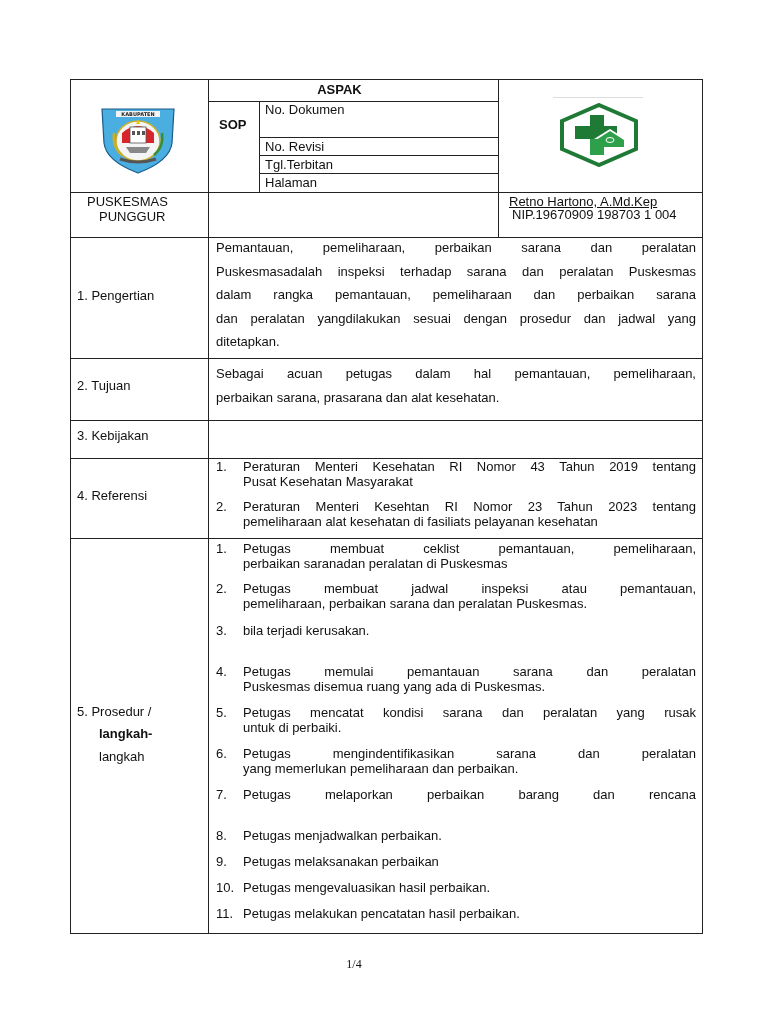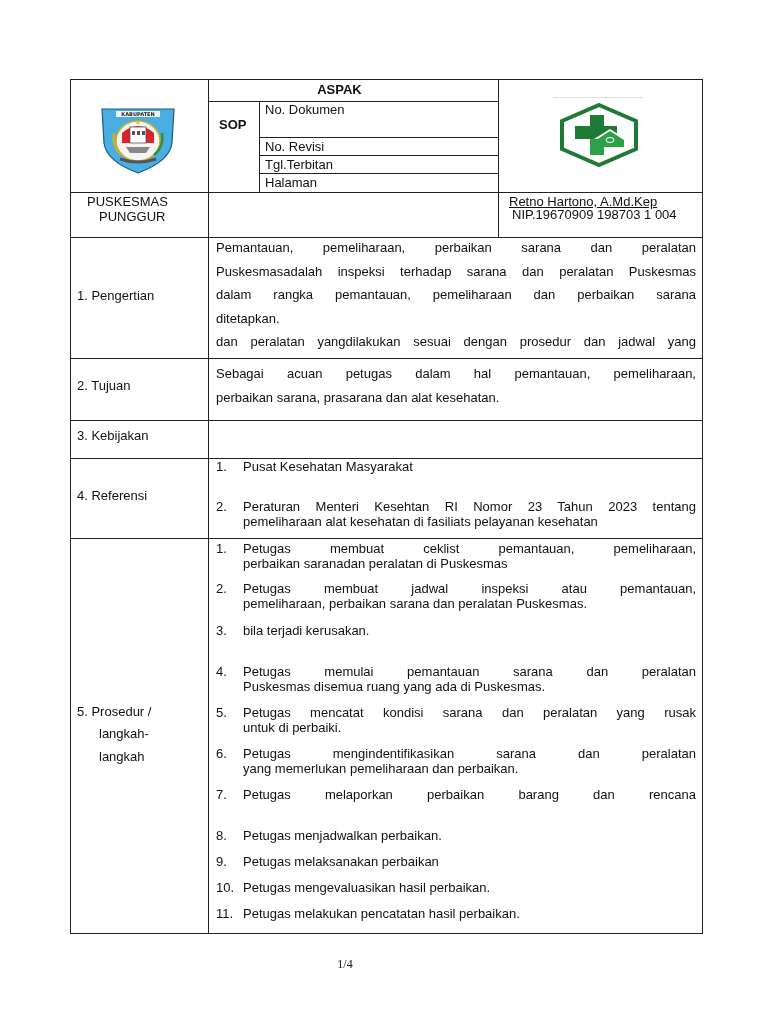--- a/index.html
+++ b/index.html
@@ -90,51 +90,52 @@
 </div>
 
 <div class="txt u" style="left:509px; top:194px;">Retno Hartono, A.Md.Kep</div>
 <div class="txt" style="left:512px; top:207px;">NIP.19670909 198703 1 004</div>
 
 <div class="txt" style="left:77px; top:288px;">1.  Pengertian</div>
 <div class="para" style="left:216px; top:236px; width:480px;">
   <span class="para-line">Pemantauan, pemeliharaan, perbaikan sarana dan peralatan</span>
   <span class="para-line">Puskesmasadalah inspeksi terhadap sarana dan peralatan Puskesmas</span>
   <span class="para-line">dalam rangka pemantauan, pemeliharaan dan perbaikan sarana</span>
+  <span class="para-line">dan peralatan yangdilakukan sesuai dengan prosedur dan jadwal yang</span>
   <span class="para-line last">ditetapkan.</span>
-  <span class="para-line">dan peralatan yangdilakukan sesuai dengan prosedur dan jadwal yang</span>
 </div>
 
 <div class="txt" style="left:77px; top:378px;">2.  Tujuan</div>
 <div class="para" style="left:216px; top:362px; width:480px;">
   <span class="para-line">Sebagai acuan petugas dalam hal pemantauan, pemeliharaan,</span>
   <span class="para-line last">perbaikan sarana, prasarana dan alat kesehatan.</span>
 </div>
 
 <div class="txt" style="left:77px; top:428px;">3.  Kebijakan</div>
 <div class="txt" style="left:216px; top:428px;"></div>
 
 <div class="txt" style="left:77px; top:488px;">4.  Referensi</div>
 
 <div class="item" style="top:459px;">
   <span class="num">1.</span>
   <div class="body">
+      <span class="l1">Peraturan Menteri Kesehatan RI Nomor 43 Tahun 2019 tentang</span>
       <span class="l2">Pusat Kesehatan Masyarakat</span>
     </div>
 </div>
 <div class="item" style="top:499px;">
   <span class="num">2.</span>
   <div class="body">
       <span class="l1">Peraturan Menteri Kesehtan RI Nomor 23 Tahun 2023 tentang</span>
       <span class="l2">pemeliharaan alat kesehatan di fasiliats pelayanan kesehatan</span>
     </div>
 </div>
 
 <div class="txt" style="left:77px; top:704px;">5.  Prosedur /</div>
-<div class="txt" style="left:99px; top:726px;">langkah-</div>
+<div class="txt" style="left:99px; top:726px;font-weight:bold;">langkah-</div>
 <div class="txt" style="left:99px; top:749px;">langkah</div>
 
 <div class="item" style="top:541px;">
   <span class="num">1.</span>
   <div class="body">
       <span class="l1">Petugas membuat ceklist pemantauan, pemeliharaan,</span>
       <span class="l2">perbaikan saranadan peralatan di Puskesmas</span>
     </div>
 </div>
 <div class="item" style="top:581px;">
@@ -195,13 +196,13 @@
       <span class="l2">Petugas mengevaluasikan hasil perbaikan.</span>
     </div>
 </div>
 <div class="item" style="top:906px;">
   <span class="num">11.</span>
   <div class="body">
       <span class="l2">Petugas melakukan pencatatan hasil perbaikan.</span>
     </div>
 </div>
 
-<div class="txt pagenum" style="left:7px; top:957px; width:676px; text-align:center;">1/4</div>
+<div class="txt pagenum" style="left:16px; top:957px; width:676px; text-align:center;">1/4</div>
 
 </body></html>

